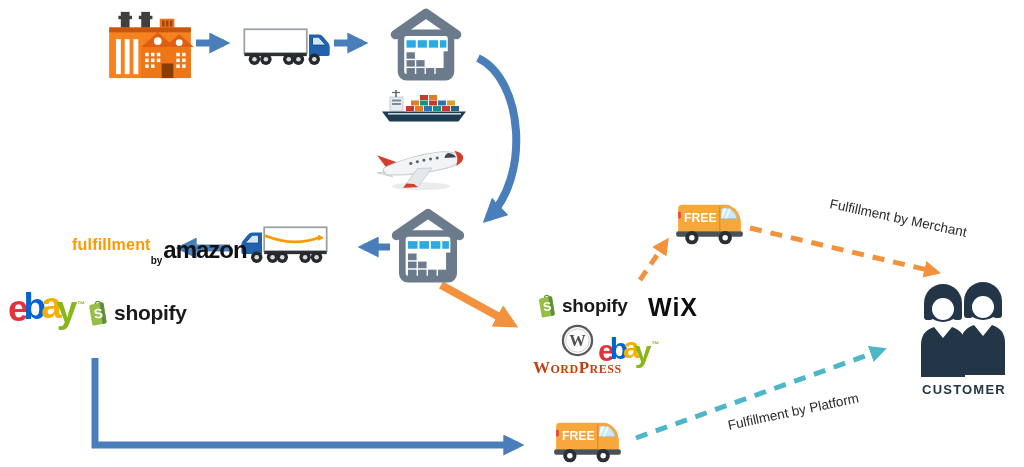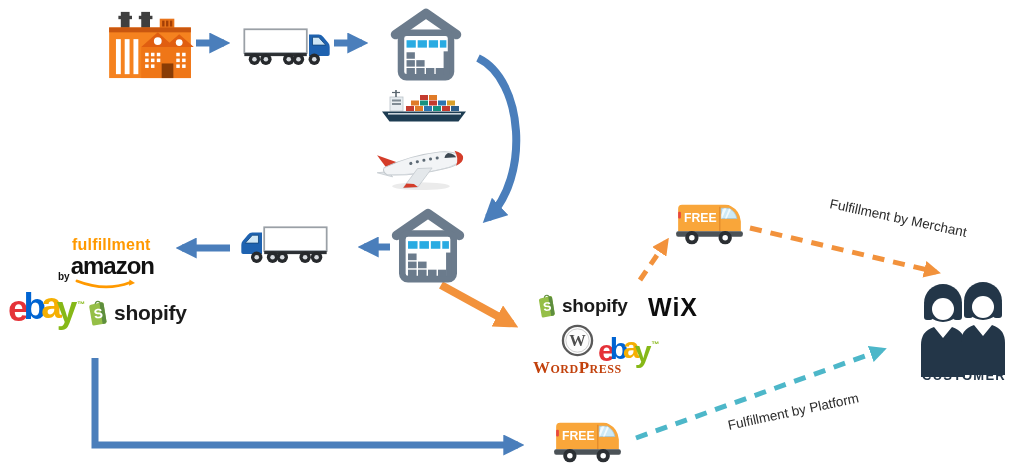--- a/index.html
+++ b/index.html
@@ -2,21 +2,21 @@
 <html><head>
 <meta charset="utf-8">
 <style>
   html,body{margin:0;padding:0;background:#fff;}
   #canvas{position:relative;width:1024px;height:467px;background:#fff;overflow:hidden;
           font-family:"Liberation Sans",sans-serif;}
   #arrow-layer{position:absolute;left:0;top:0;z-index:1;}
   .icon{position:absolute;z-index:2;}
 
   
-  .fba{display:flex;flex-direction:column;align-items:flex-start;line-height:1;}
+  .fba{display:flex;flex-direction:row;align-items:flex-start;line-height:1;}
   .fba-line1{color:#ff9900;font-size:16px;font-weight:600;margin-left:14px;letter-spacing:.2px;}
   .fba-line2{display:flex;align-items:flex-start;margin-top:1px;}
   .fba-by{font-size:10px;font-weight:700;color:#111;margin-top:18px;margin-right:1px;}
   .fba-amazon{font-size:24px;font-weight:700;color:#111;letter-spacing:-1px;}
   .fba-swoosh{margin-left:16px;margin-top:-3px;}
 
   
   .ebay{font-weight:700;line-height:1;white-space:nowrap;}
   .ebay span{display:inline-block;position:relative;}
   .ebay .l-e{color:#e53238;top:2px;}
@@ -357,18 +357,18 @@
         <g transform="translate(40,0)">
           <circle cx="22" cy="22" r="19"></circle>
           <rect x="3" y="22" width="9" height="17" rx="3"></rect>
             <rect x="32" y="22" width="9" height="17" rx="3"></rect>
           <circle cx="22" cy="28" r="11" fill="#fff"></circle>
           <path d="M0 96 L0 64 Q0 50 13 46 L22 57 L31 46 Q44 50 44 64 L44 96 z"></path>
         </g>
       </g>
     </svg>
   </div>
-  <div class="customer-label" style="left:918px;top:368px;width:92px;">CUSTOMER</div>
+  <div class="customer-label" style="left:918px;top:382px;width:92px;">CUSTOMER</div>
 
   <div class="route-label label-merchant" style="left:830px;top:196px;">Fulfillment by Merchant</div>
   <div class="route-label label-platform" style="left:728px;top:418px;">Fulfillment by Platform</div>
 
 </div>
 
 </body></html>

